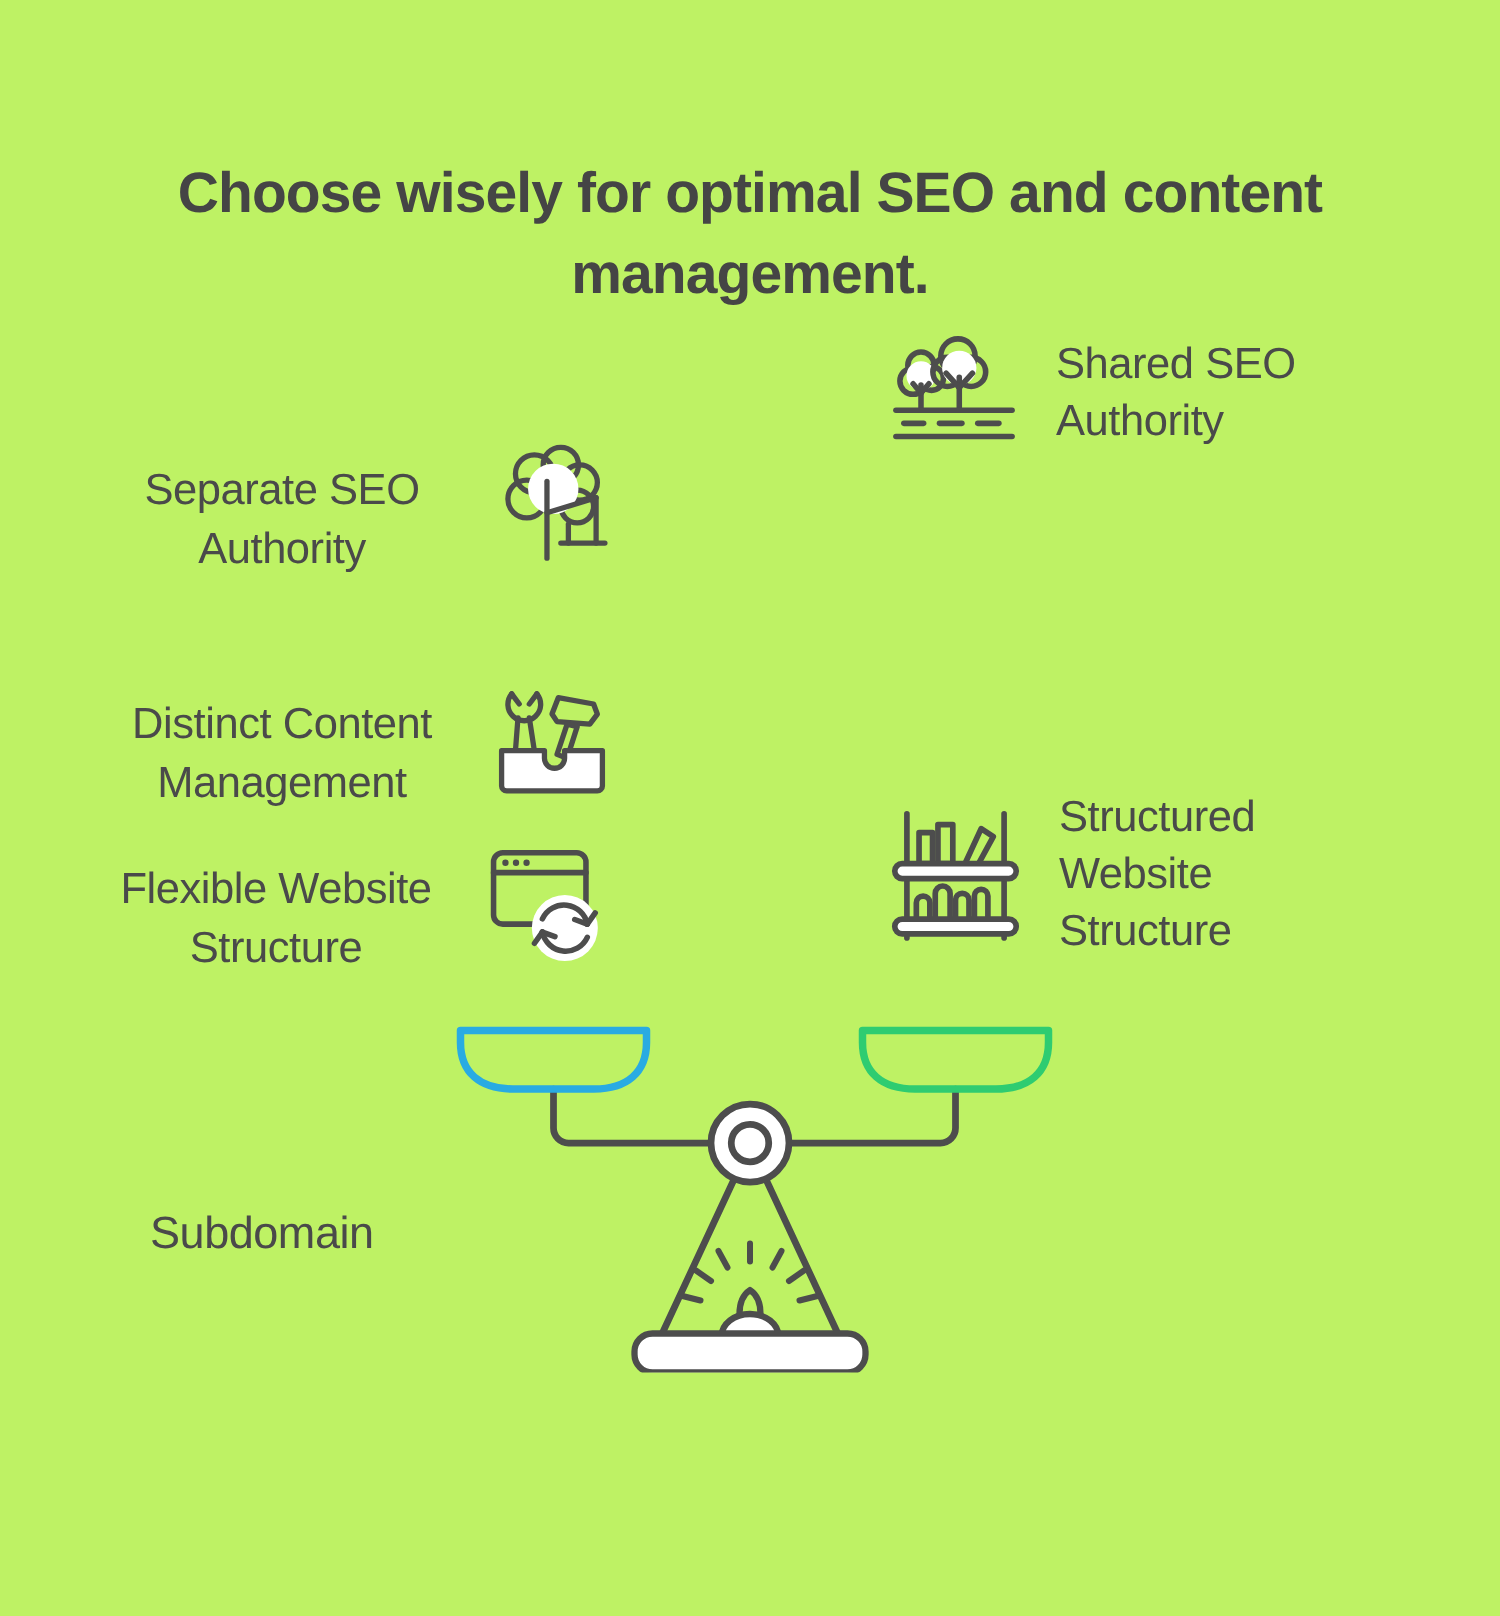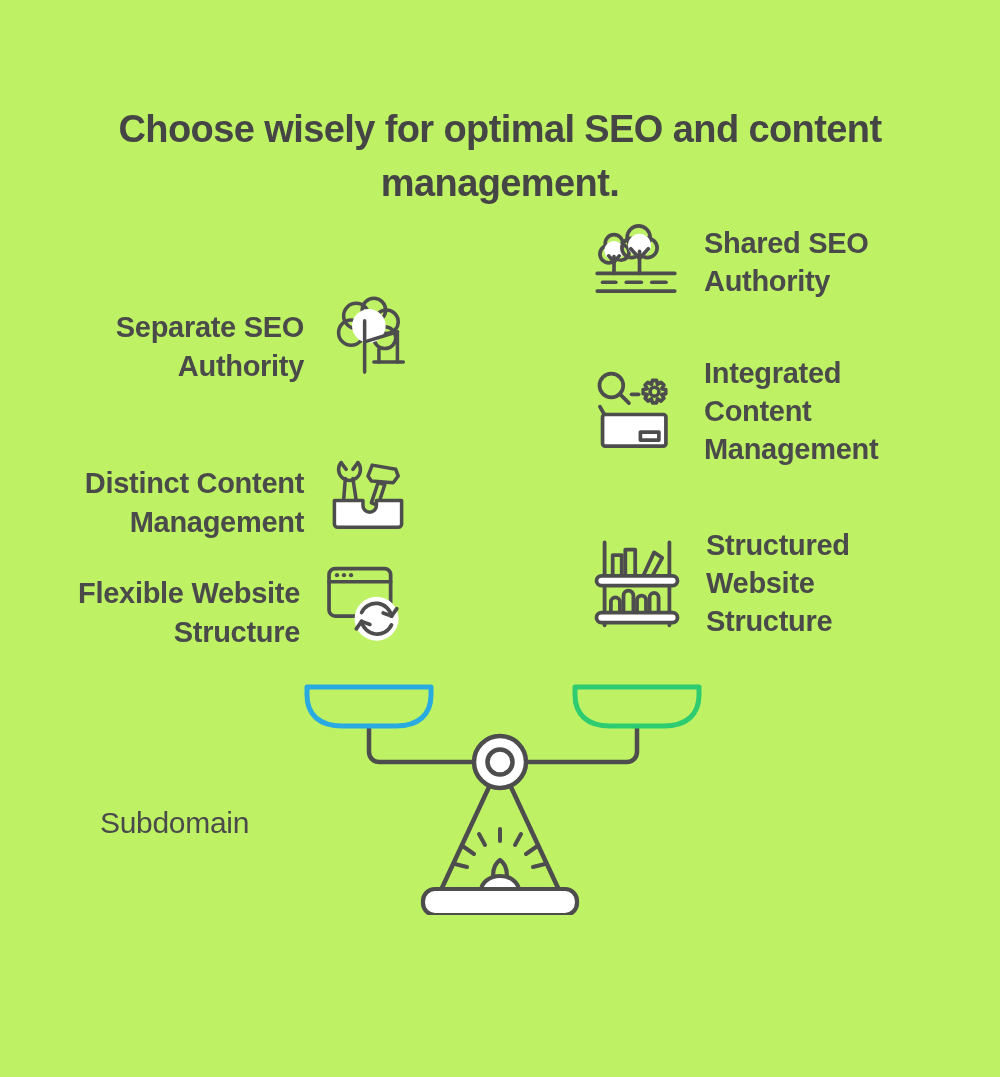--- a/index.html
+++ b/index.html
@@ -5,24 +5,24 @@
   html,body{margin:0;padding:0;background:#fff;}
   .canvas{
     position:relative;width:1000px;height:1077px;background:#bef264;overflow:hidden;
     font-family:"Liberation Sans","DejaVu Sans",sans-serif;color:#4a4a4a;
   }
   .title{
     position:absolute;top:78px;left:0;width:100%;box-sizing:border-box;padding:0 95px;
     text-align:center;font-size:38px;font-weight:700;color:#454545;line-height:1.4;
     letter-spacing:-0.6px;
   }
-  .feature{position:absolute;display:flex;align-items:center;font-weight:bold;}
+  .feature{position:absolute;display:flex;align-items:center;}
   .feature .label{font-size:29px;line-height:1.32;letter-spacing:-0.3px;color:#4a4a4a;}
   .feature.left-side{left:58px;width:352px;justify-content:flex-end;gap:22px;}
-  .feature.left-side .label{text-align:right;width:232px;margin-top:21px;}
+  .feature.left-side .label{text-align:center;width:232px;margin-top:21px;}
   .feature.right-side{left:592px;width:368px;justify-content:flex-start;gap:24px;}
   .feature.right-side .label{text-align:left;width:185px;}
   .icon{display:block;flex:0 0 auto;}
   .icon svg{display:block;}
   .scale-wrap{position:absolute;left:290px;top:680px;width:420px;height:235px;}
   .pan-label{position:absolute;top:806px;font-size:30px;letter-spacing:-0.3px;color:#4a4a4a;}
   .pan-label.left{left:100px;width:270px;}
   .pan-label.right{left:630px;width:280px;}
   .stroke{fill:none;stroke:#4d4d4d;stroke-width:4.2;stroke-linecap:round;stroke-linejoin:round;}
   .fillg{fill:#4d4d4d;stroke:none;}
@@ -126,37 +126,20 @@
           <path d="M12,73 H27"></path>
             <path d="M39,73 H56"></path>
             <path d="M68,73 H84"></path>
           <path d="M6,83 H94"></path>
         </g>
       </svg>
     </span>
     <div class="label">Shared SEO Authority</div>
   </div>
 
-  <div class="feature right-side" style="top:352px;height:118px;">
-    <span class="icon">
-      <svg width="88" height="88" viewBox="0 0 100 100">
-        <g class="stroke">
-          <circle cx="22" cy="21" r="13.5"></circle>
-          <path d="M31.5,30.5 L42,41"></path>
-          <path d="M45,31 H53"></path>
-          <path d="M83.8,25.7 L83.8,30.3 L79.3,31.4 L81.7,35.5 L78.5,38.7 L74.4,36.3 L73.3,40.8 L68.7,40.8 L67.6,36.3 L63.5,38.7 L60.4,35.5 L62.7,31.4 L58.2,30.3 L58.2,25.7 L62.7,24.6 L60.4,20.5 L63.5,17.4 L67.6,19.7 L68.7,15.2 L73.3,15.2 L74.4,19.7 L78.5,17.4 L81.7,20.5 L79.3,24.6 Z"></path>
-          <circle cx="71" cy="28" r="5"></circle>
-          <path d="M14,54 L9,45"></path>
-          <rect x="12" y="54" width="72" height="36" rx="3" fill="#fff"></rect>
-          <rect x="55" y="74" width="21" height="9"></rect>
-        </g>
-      </svg>
-    </span>
-    <div class="label">Integrated Content Management</div>
-  </div>
 
   <div class="feature right-side" style="top:524px;height:118px;">
     <span class="icon">
       <svg width="90" height="90" viewBox="0 0 100 100">
         <g class="stroke">
           <path d="M14,5 V97"></path>
             <path d="M86,5 V97"></path>
           <rect x="23" y="19" width="10" height="23"></rect>
           <rect x="37" y="13" width="11" height="29"></rect>
           <path d="M57,42 L69,16 L78,22 L66,44 Z"></path>

